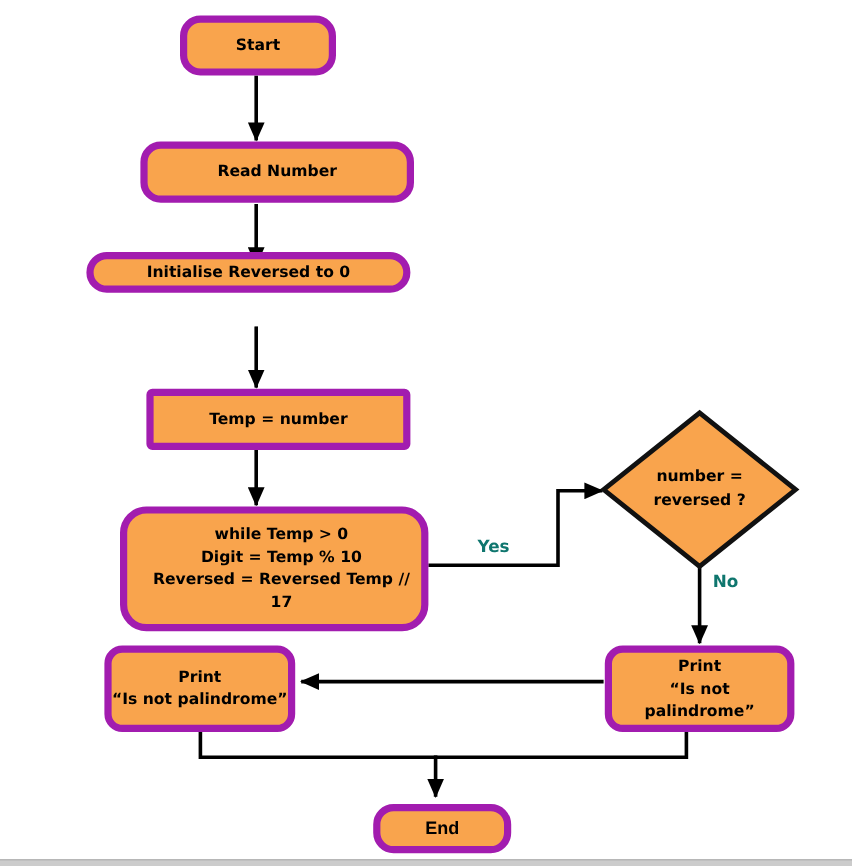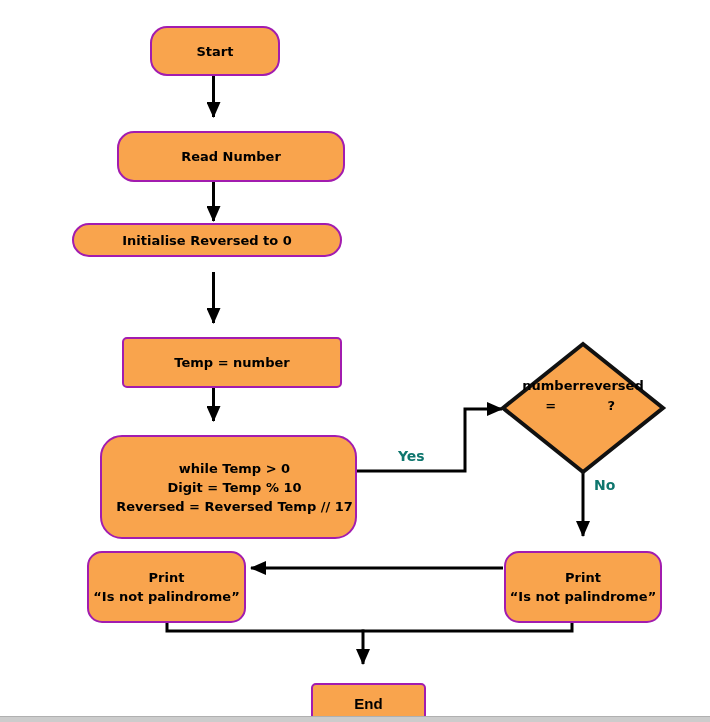--- a/index.html
+++ b/index.html
@@ -8,43 +8,42 @@
     width:710px;height:722px;
     background:#ffffff;
     overflow:hidden;
     font-family:"DejaVu Sans",sans-serif;
   }
   #connector-layer{position:absolute;left:0;top:0;width:710px;height:722px;}
   .node{
     position:absolute;
     box-sizing:border-box;
     background:#F9A44D;
-    border:2px solid #a21caf;
+    border:6px solid #a21caf;
     display:flex;
     flex-direction:column;
     align-items:center;
     justify-content:center;
     text-align:center;
     font-weight:700;
     font-size:13px;
     color:#000000;
     line-height:19px;
-    margin-top:13px;
   }
   #n-start{left:150px;top:13px;width:130px;height:50px;border-radius:17px;}
   #n-read{left:117px;top:118px;width:228px;height:51px;border-radius:17px;}
   #n-init{left:72px;top:210px;width:270px;height:34px;border-radius:17px;}
   #n-temp{left:122px;top:324px;width:220px;height:51px;border-radius:5px;}
   #n-while{left:100px;top:422px;width:257px;height:104px;border-radius:22px;padding-left:12px;}
   #n-print-left{left:87px;top:538px;width:159px;height:72px;border-radius:15px;}
   #n-print-right{left:504px;top:538px;width:158px;height:72px;border-radius:15px;}
-  #n-end{left:311px;top:670px;width:115px;height:41px;border-radius:5px;font-family:"Liberation Sans",sans-serif;font-size:15px;}
+  #n-end{left:311px;top:670px;width:115px;height:41px;border-radius:17px;font-family:"Liberation Sans",sans-serif;font-size:15px;}
   #n-decision-text{
     position:absolute;left:523px;top:376px;width:120px;height:64px;
-    display:flex;flex-direction:row;align-items:flex-start;justify-content:center;
+    display:flex;flex-direction:column;align-items:center;justify-content:center;
     text-align:center;font-weight:700;font-size:13px;line-height:20px;color:#000;
   }
   .edge-label{
     position:absolute;
     font-weight:700;font-size:14px;color:#0f766e;
   }
   #lbl-yes{left:398px;top:448px;}
   #lbl-no{left:594px;top:477px;}
   #bottom-bar{
     position:absolute;left:0;bottom:0;width:710px;height:6px;

